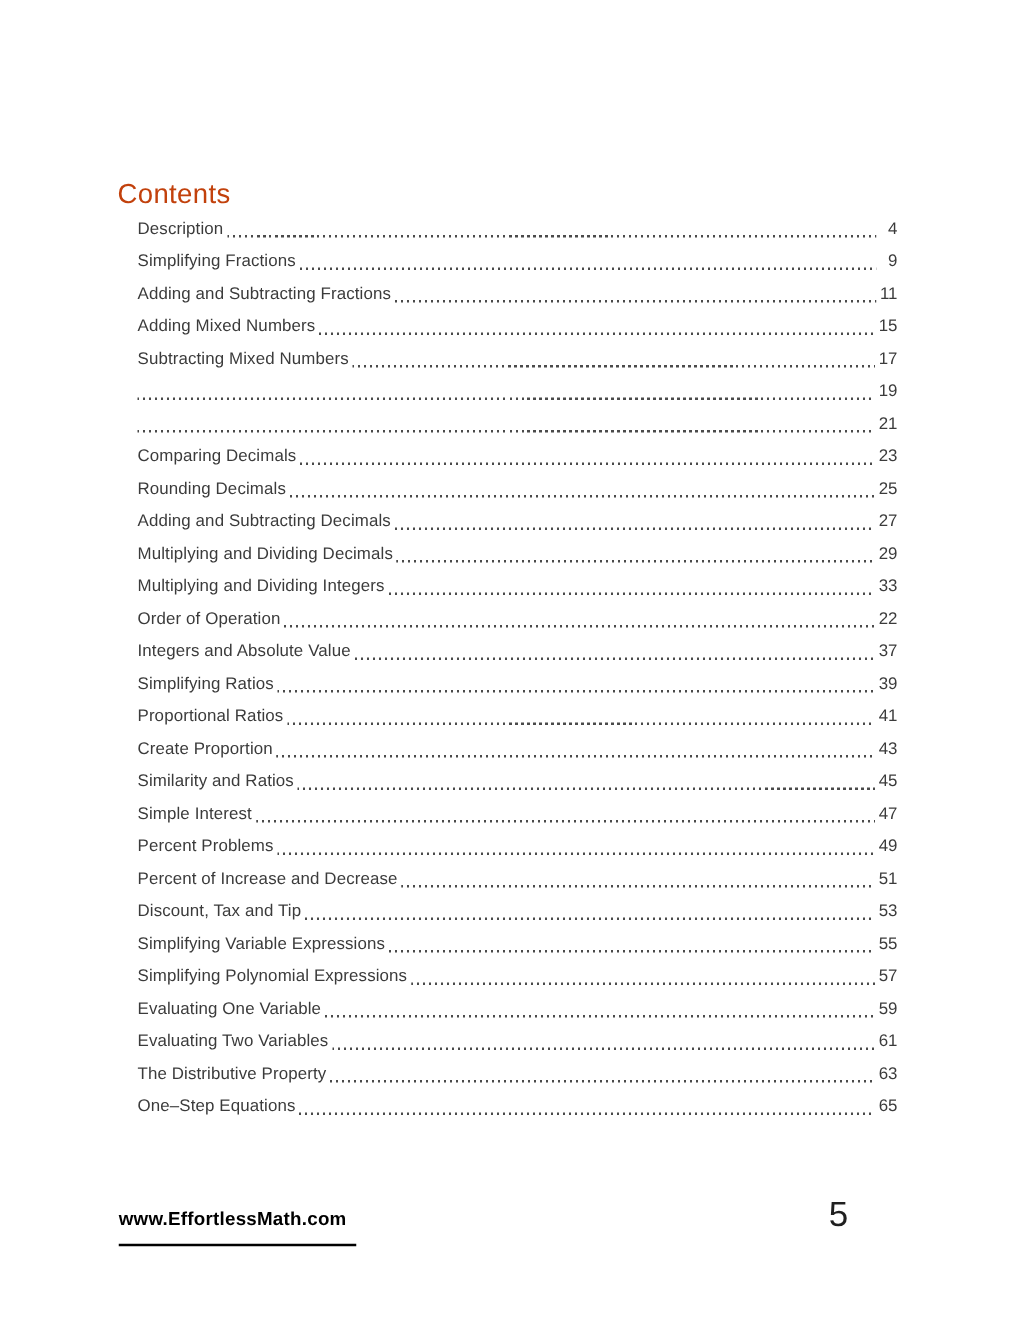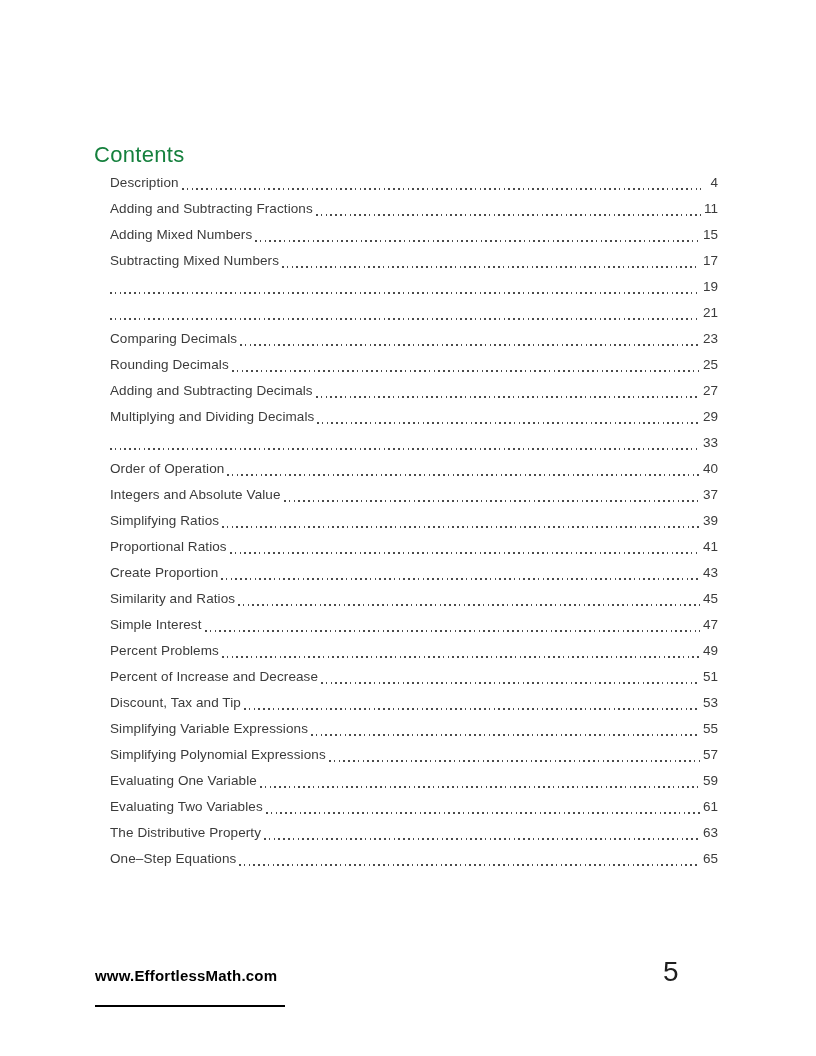--- a/index.html
+++ b/index.html
@@ -62,47 +62,52 @@
   }
   .footer-site {
     position: absolute;
     left: 95px;
     top: 967px;
     font-size: 15px;
     font-weight: bold;
     color: #000000;
     letter-spacing: 0.2px;
     border-bottom: 2.5px solid #000000;
-    padding: 0 8px 21px 0;
+    padding: 0 8px 11px 0;
     text-decoration: none;
     cursor: pointer;
   }
   .footer-page-number {
     position: absolute;
     left: 663px;
     top: 956px;
     font-size: 28px;
     font-weight: 300;
     color: #1f1f1f;
   }
 </style>
 </head>
 <body>
 
 <div class="page">
 
-  <div class="contents-heading" style="color: #15803d;">Contents</div>
+  <div class="contents-heading" style="color: #c2410c;">Contents</div>
 
   <div class="toc-list">
     <div class="toc-row">
       <span class="toc-label">Description</span>
       <span class="toc-dots"></span>
       <span class="toc-page">4</span>
     </div>
 
+    <div class="toc-row">
+      <span class="toc-label">Simplifying Fractions</span>
+      <span class="toc-dots"></span>
+      <span class="toc-page">9</span>
+    </div>
 
     <div class="toc-row">
       <span class="toc-label">Adding and Subtracting Fractions</span>
       <span class="toc-dots"></span>
       <span class="toc-page">11</span>
     </div>
 
 
     <div class="toc-row">
       <span class="toc-label">Adding Mixed Numbers</span>
@@ -145,28 +150,29 @@
     </div>
 
     <div class="toc-row">
       <span class="toc-label">Multiplying and Dividing Decimals</span>
       <span class="toc-dots"></span>
       <span class="toc-page">29</span>
     </div>
 
 
     <div class="toc-row">
+      <span class="toc-label">Multiplying and Dividing Integers</span>
       <span class="toc-dots"></span>
       <span class="toc-page">33</span>
     </div>
 
     <div class="toc-row">
       <span class="toc-label">Order of Operation</span>
       <span class="toc-dots"></span>
-      <span class="toc-page">40</span>
+      <span class="toc-page">22</span>
     </div>
 
     <div class="toc-row">
       <span class="toc-label">Integers and Absolute Value</span>
       <span class="toc-dots"></span>
       <span class="toc-page">37</span>
     </div>
 
     <div class="toc-row">
       <span class="toc-label">Simplifying Ratios</span>

